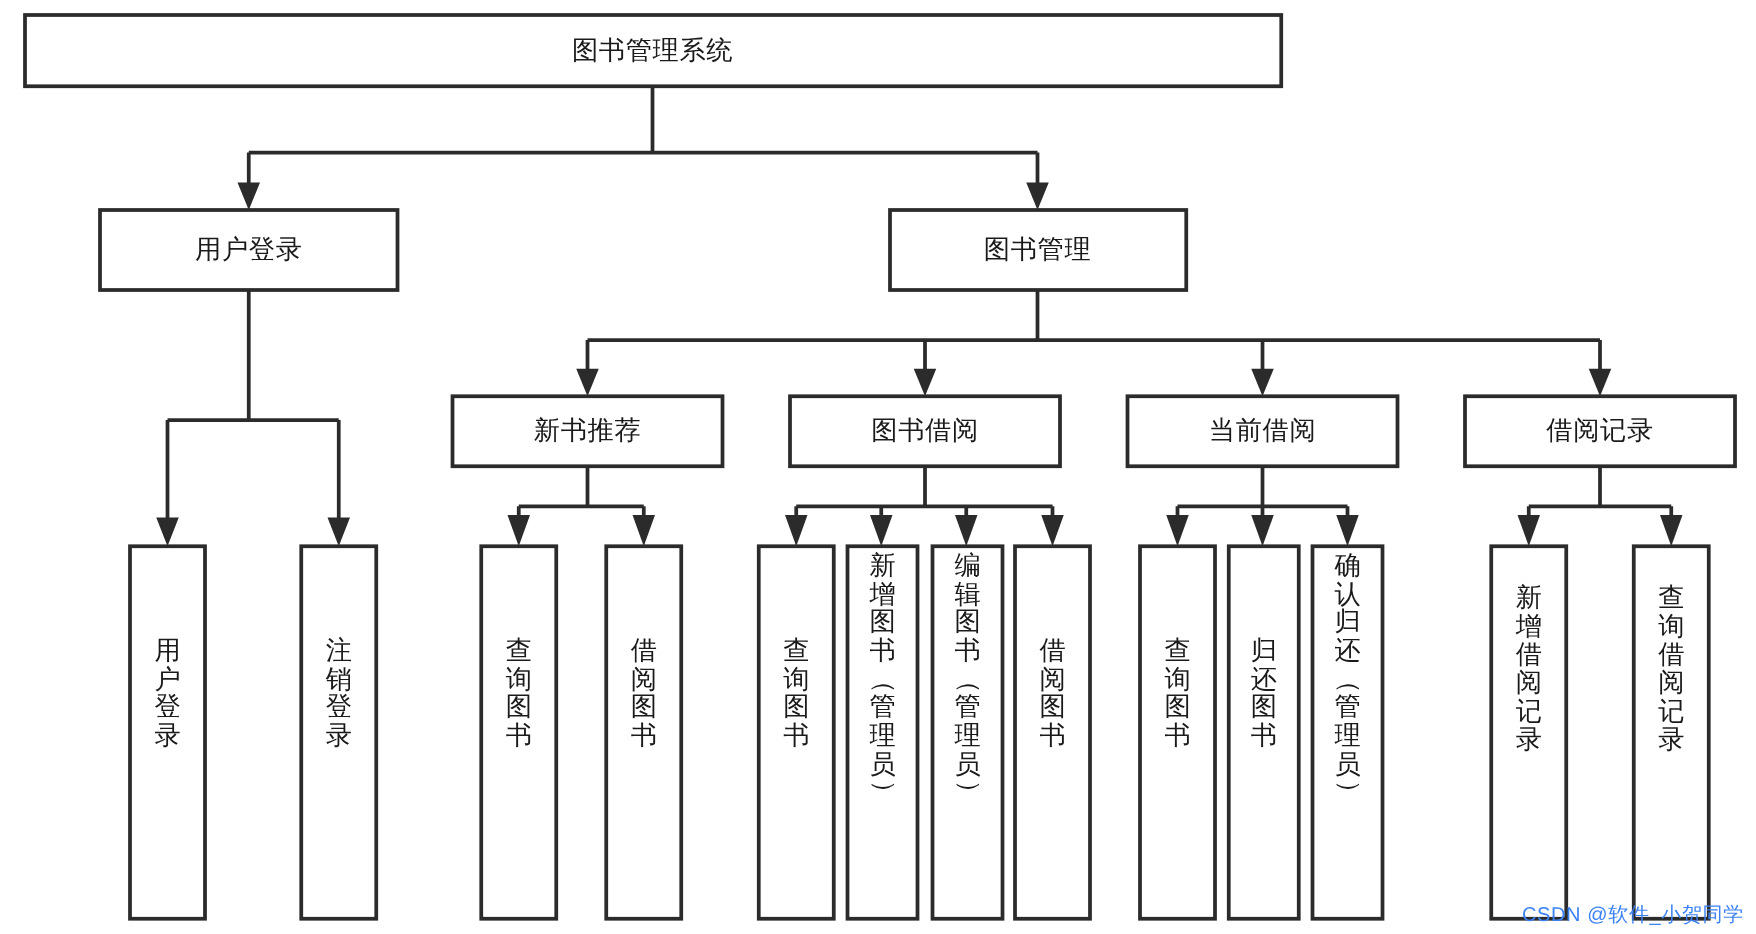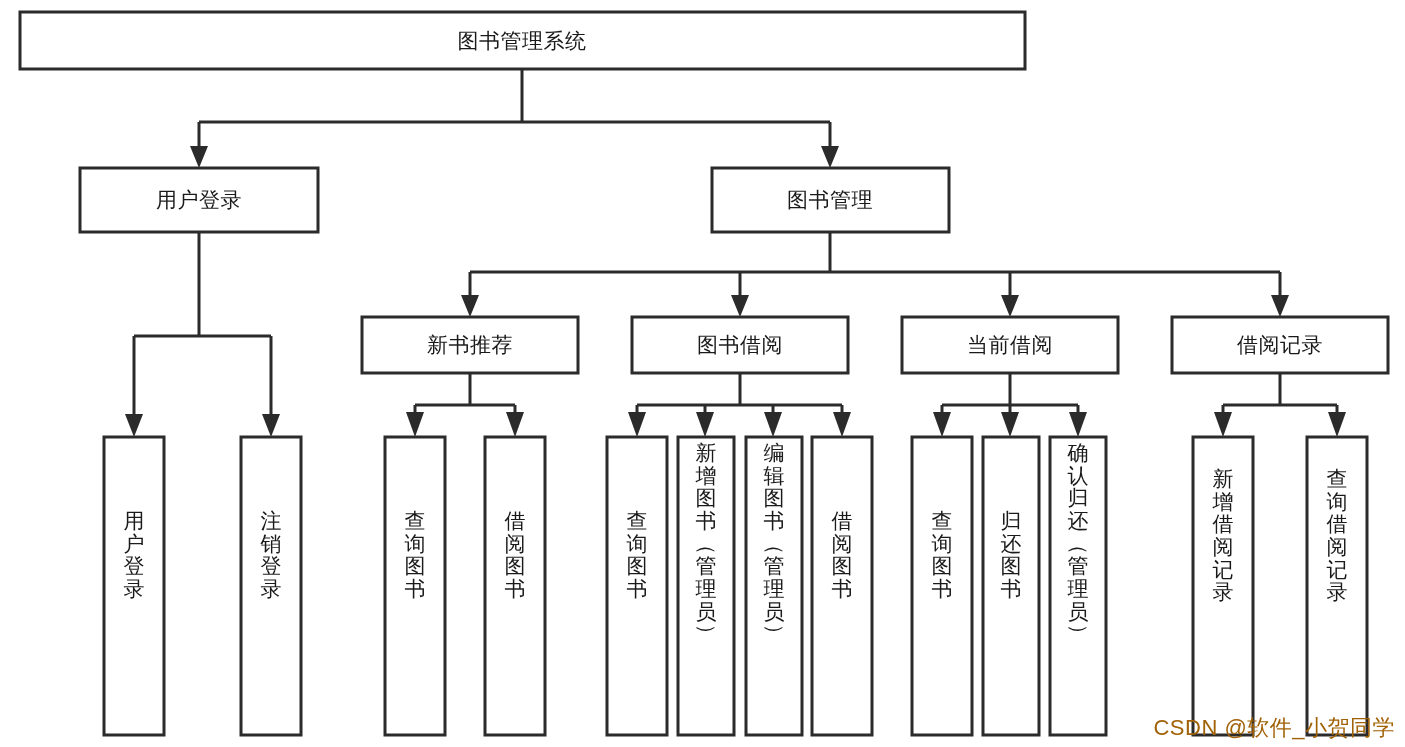--- a/index.html
+++ b/index.html
@@ -69,22 +69,22 @@
   .vlabel span.rot {
     display: block;
     transform: rotate(90deg);
     text-align: center;
   }
   #watermark {
     position: absolute;
     right: 10px;
     bottom: 4px;
     font-family: "Liberation Sans", "DejaVu Sans", sans-serif;
-    font-size: 22px;
-    color: #a16207;
+    font-size: 16px;
+    color: #3b82f6;
     letter-spacing: 0.5px;
     user-select: none;
     white-space: nowrap;
   }
 </style>
 </head>
 <body>
 
 <div id="diagram-root">
 

